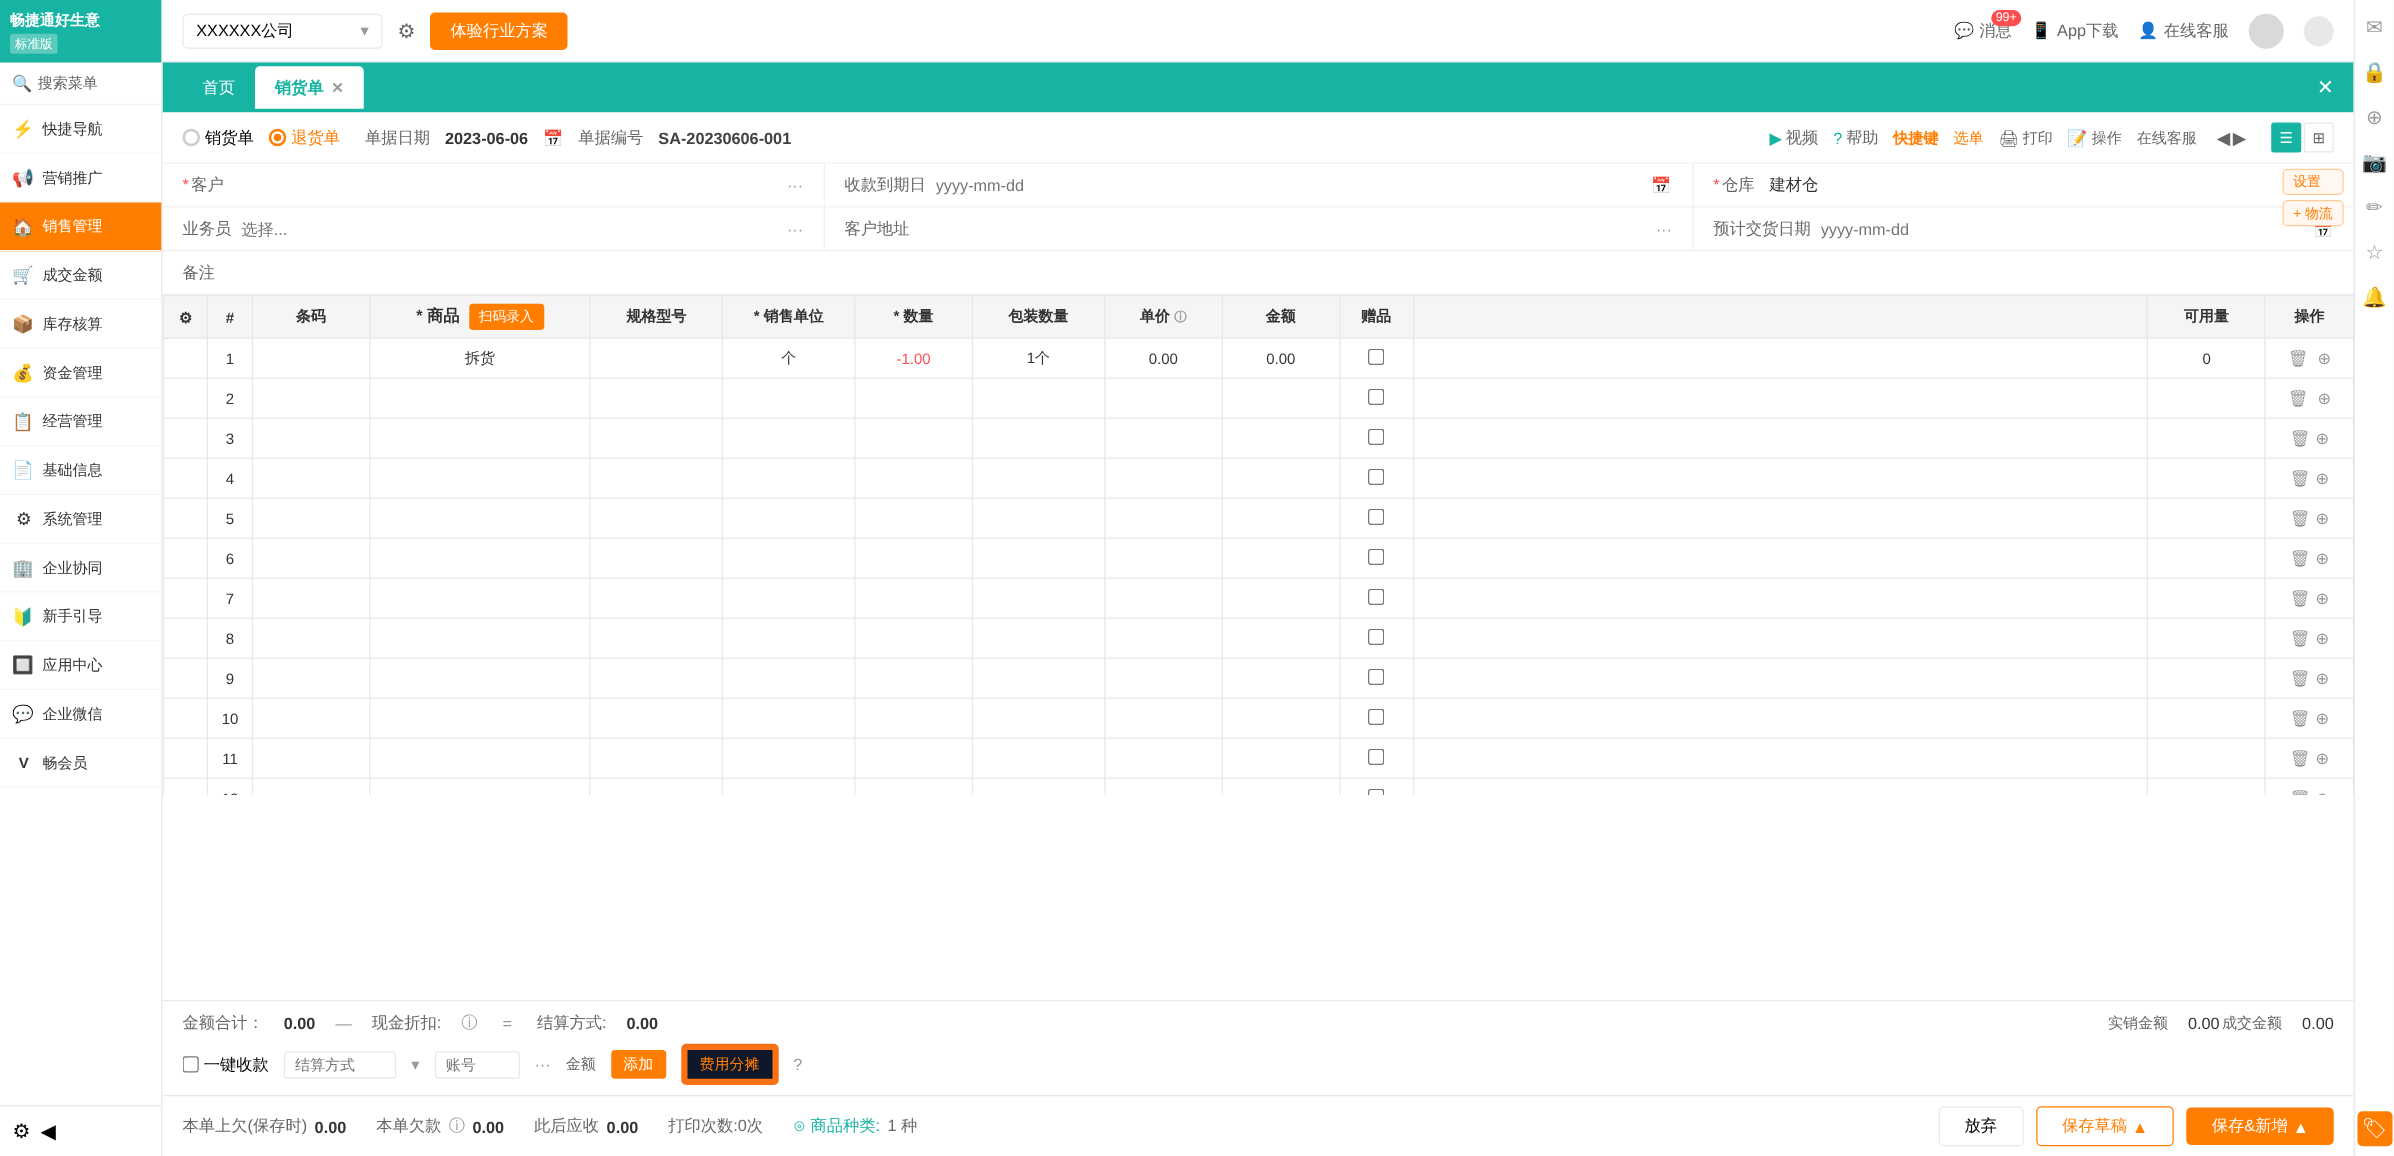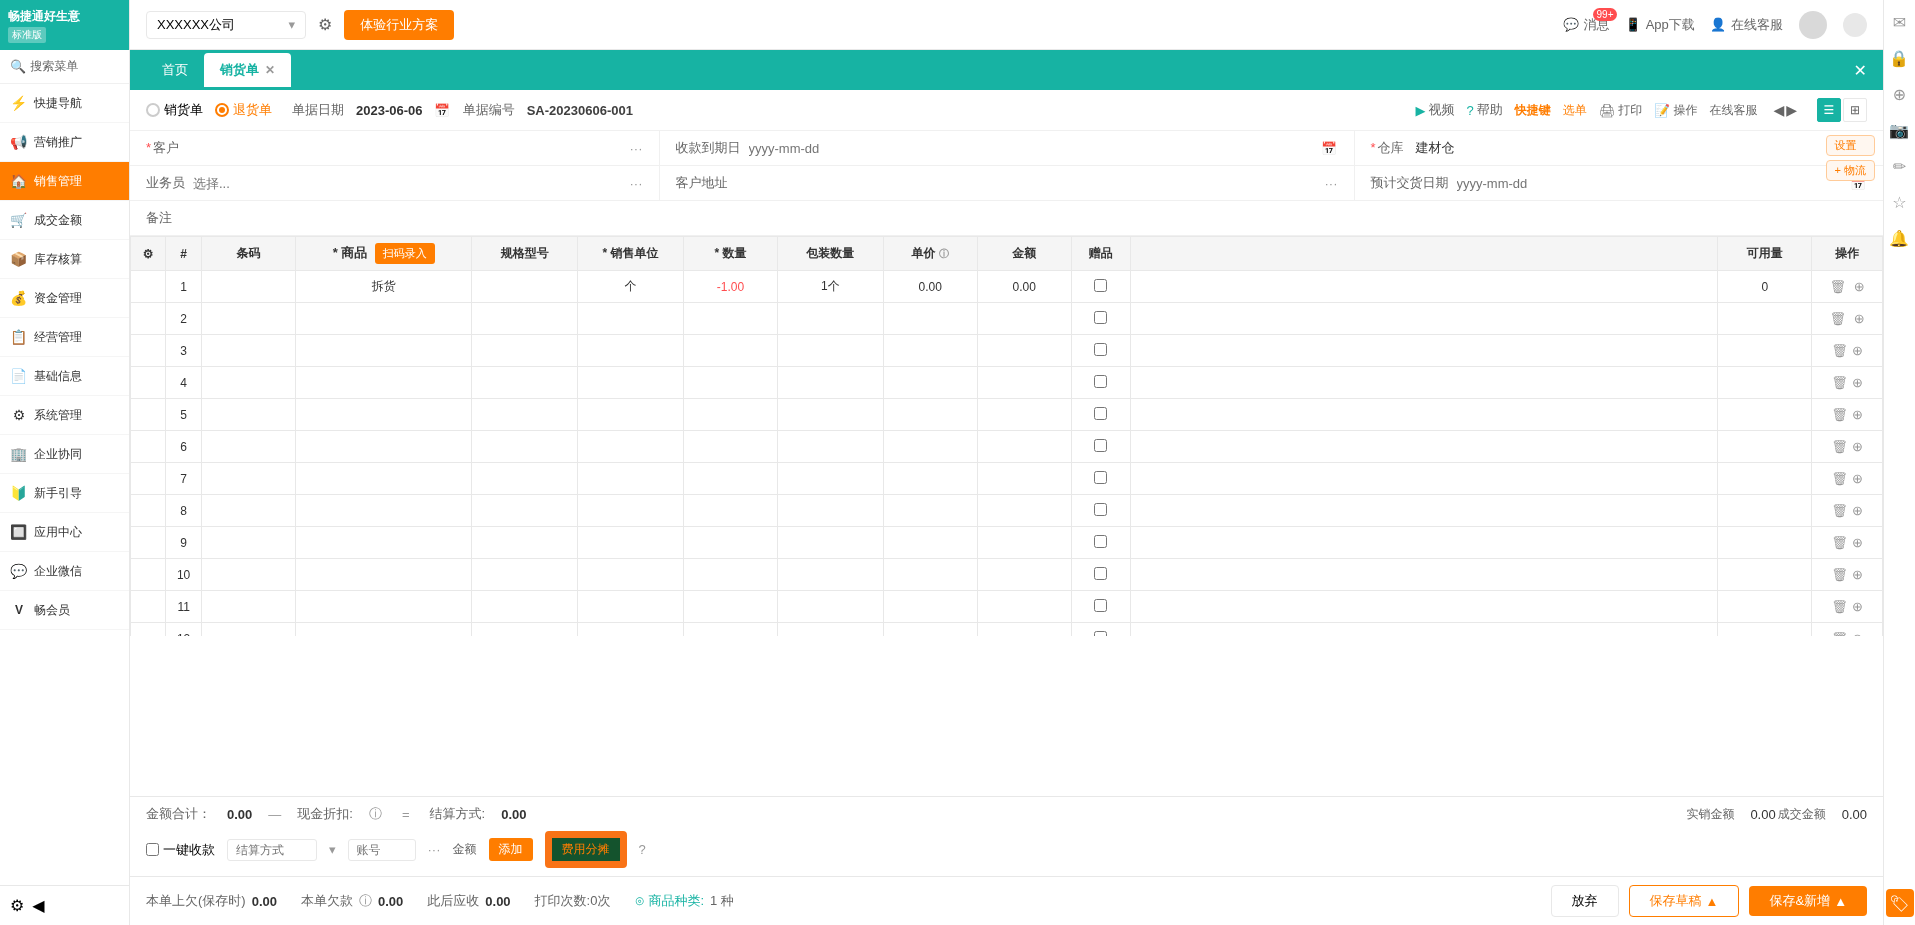--- a/index.html
+++ b/index.html
@@ -61,21 +61,21 @@
     table th { background: #f5f5f5; border: 1px solid #e8e8e8; padding: 6px 8px; text-align: center; font-size: 12px; color: #333; white-space: nowrap; }
     table td { border: 1px solid #e8e8e8; padding: 4px 8px; text-align: center; font-size: 12px; color: #333; height: 32px; }
     table td.red { color: #ff4d4f; }
     .scan-btn { background: #ff7d00; color: white; border: none; padding: 3px 8px; border-radius: 3px; cursor: pointer; font-size: 12px; }
 
     
     .footer-section { background: white; border-top: 1px solid #e8e8e8; padding: 8px 16px; }
     .footer-row1 { display: flex; align-items: center; gap: 16px; margin-bottom: 8px; }
     .footer-row2 { display: flex; align-items: center; gap: 12px; }
     .checkbox-item { display: flex; align-items: center; gap: 4px; cursor: pointer; }
-    .fee-btn { border: 7px solid #f97316; color: #ff7d00; background: #14532d; padding: 3px 10px; border-radius: 4px; cursor: pointer; font-size: 12px; }
+    .fee-btn { border: 5px solid #f97316; color: #ff7d00; background: #0f172a; padding: 3px 10px; border-radius: 4px; cursor: pointer; font-size: 12px; }
 
     
     .bottombar { background: white; border-top: 1px solid #e8e8e8; padding: 8px 16px; display: flex; align-items: center; gap: 24px; }
     .bottom-stat { display: flex; align-items: center; gap: 6px; font-size: 12px; color: #666; }
     .bottom-actions { margin-left: auto; display: flex; gap: 10px; align-items: center; }
     .btn-discard { padding: 6px 20px; border: 1px solid #e8e8e8; border-radius: 4px; cursor: pointer; background: white; }
     .btn-draft { padding: 6px 20px; border: 1px solid #ff7d00; color: #ff7d00; border-radius: 4px; cursor: pointer; background: white; display: flex; align-items: center; gap: 4px; }
     .btn-save { padding: 6px 20px; border: none; color: white; background: #ff7d00; border-radius: 4px; cursor: pointer; display: flex; align-items: center; gap: 4px; }
 
     

